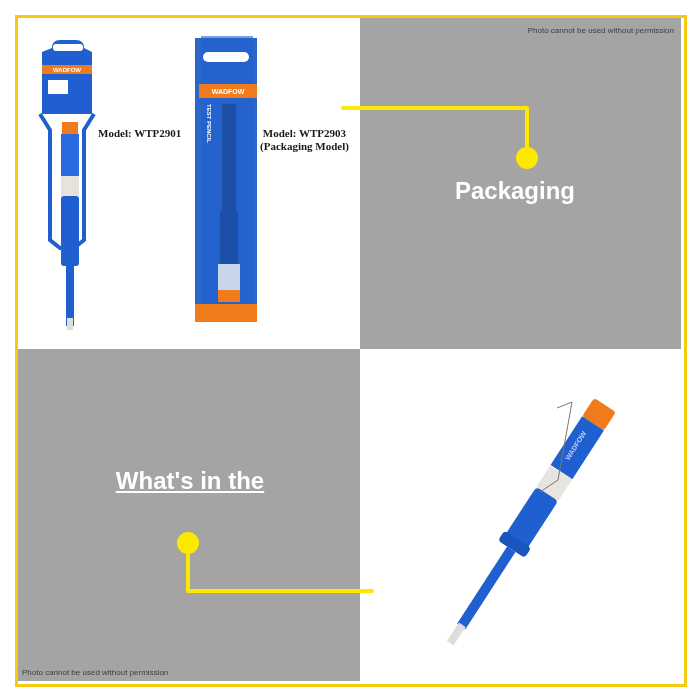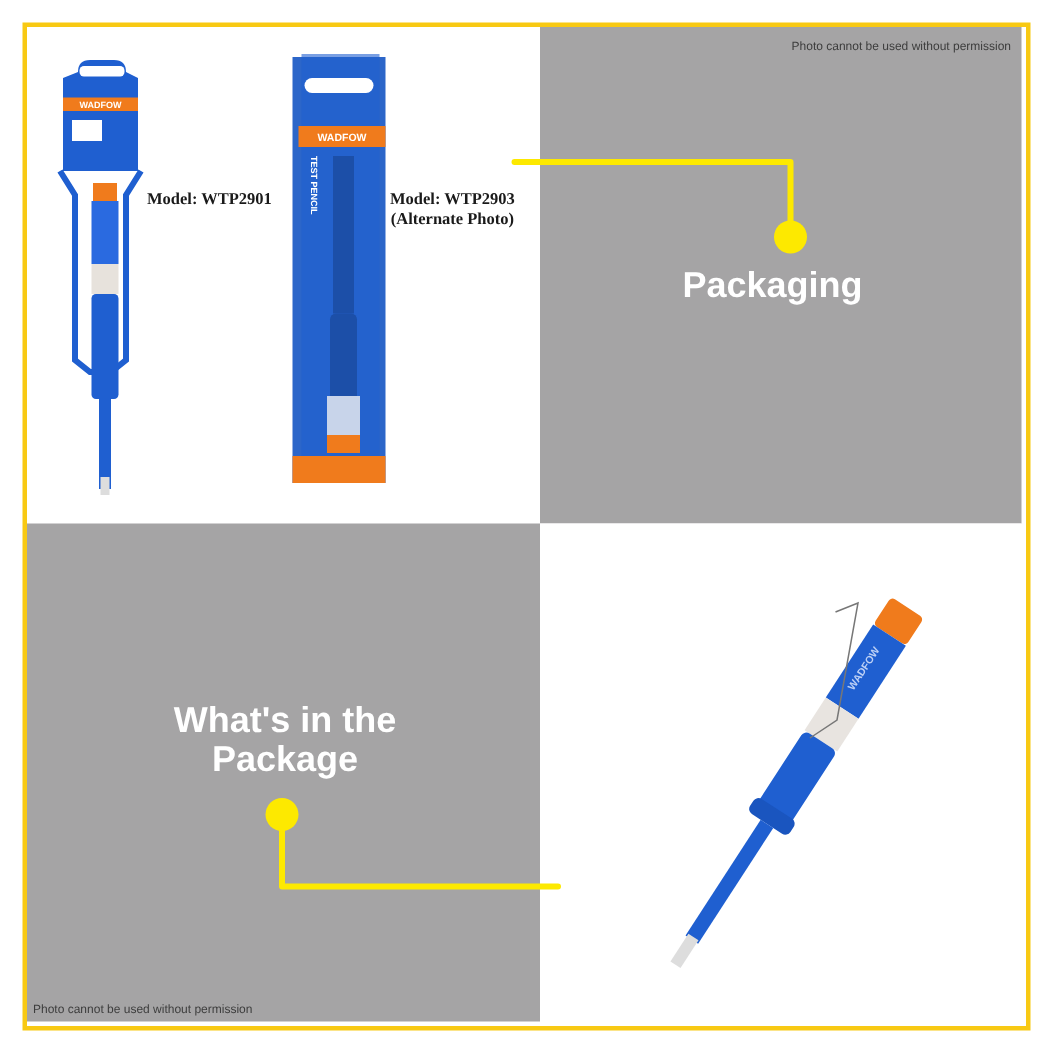--- a/index.html
+++ b/index.html
@@ -8,21 +8,21 @@
   .quad { position:absolute; }
   .q-tl { left:18px; top:18px; width:342px; height:331px; background:#ffffff; }
   .q-tr { left:360px; top:18px; width:321px; height:331px; background:#a5a4a5; }
   .q-bl { left:18px; top:349px; width:342px; height:332px; background:#a5a4a5; }
   .q-br { left:360px; top:349px; width:321px; height:332px; background:#ffffff; }
   .notice { position:absolute; font-size:8px; color:#3d3d3d; white-space:nowrap; }
   .notice-tr { right:26px; top:26px; }
   .notice-bl { left:22px; top:668px; }
   .heading { position:absolute; color:#ffffff; font-weight:bold; font-size:24px; text-align:center; line-height:26px; }
   .h-pack { left:430px; top:178px; width:170px; }
-  .h-what { left:90px; top:468px; width:200px; }
+  .h-what { left:90px; top:468px; width:200px;text-decoration:underline; }
   .model { position:absolute; font-size:11px; font-weight:bold; color:#1a1a1a; line-height:13px; text-align:center; white-space:nowrap;font-family:Liberation Serif, serif; }
   .m1 { left:98px; top:127px; }
   .m2 { left:260px; top:127px; }
   svg.connectors { position:absolute; left:0; top:0; width:700px; height:700px; pointer-events:none; }
   .prod { position:absolute; }
 </style>
 </head>
 <body>
 
 <div class="frame"></div>
@@ -56,29 +56,28 @@
   <rect x="29" y="70" width="14" height="105" fill="#1c4fa8"></rect>
   <rect x="27" y="175" width="18" height="60" rx="4" fill="#1c4fa8"></rect>
   <rect x="25" y="230" width="22" height="26" fill="#c8d4ea"></rect>
   <rect x="25" y="256" width="22" height="12" fill="#f07b1c"></rect>
   <rect x="2" y="270" width="62" height="18" fill="#f07b1c"></rect>
 </svg>
 
 <div class="model m1">Model: WTP2901</div>
 <div class="model m2">
   <div>Model: WTP2903</div>
-  <div>(Alternate Photo)</div>
+  <div>(Packaging Model)</div>
 </div>
 
 <div class="notice notice-tr">Photo cannot be used without permission</div>
 <div class="heading h-pack">Packaging</div>
 
 <div class="heading h-what">
   <div>What's in the</div>
-  <div>Package</div>
 </div>
 <div class="notice notice-bl">Photo cannot be used without permission</div>
 
 <svg class="prod" style="left:410px;top:380px" width="240" height="290" viewBox="0 0 240 290">
   <g transform="translate(195,25) rotate(33)">
     <rect x="-13" y="0" width="26" height="22" rx="3" fill="#f07b1c"></rect>
     <rect x="-13" y="22" width="26" height="58" fill="#1f5fd0"></rect>
     <text x="0" y="50" font-size="7" fill="#bcd0f5" text-anchor="middle" font-family="Liberation Sans, sans-serif" font-weight="bold" transform="rotate(-90 0 50)">WADFOW</text>
     <rect x="-13" y="80" width="26" height="26" fill="#e8e4e0"></rect>
     <rect x="-13" y="106" width="26" height="62" rx="4" fill="#1f5fd0"></rect>

